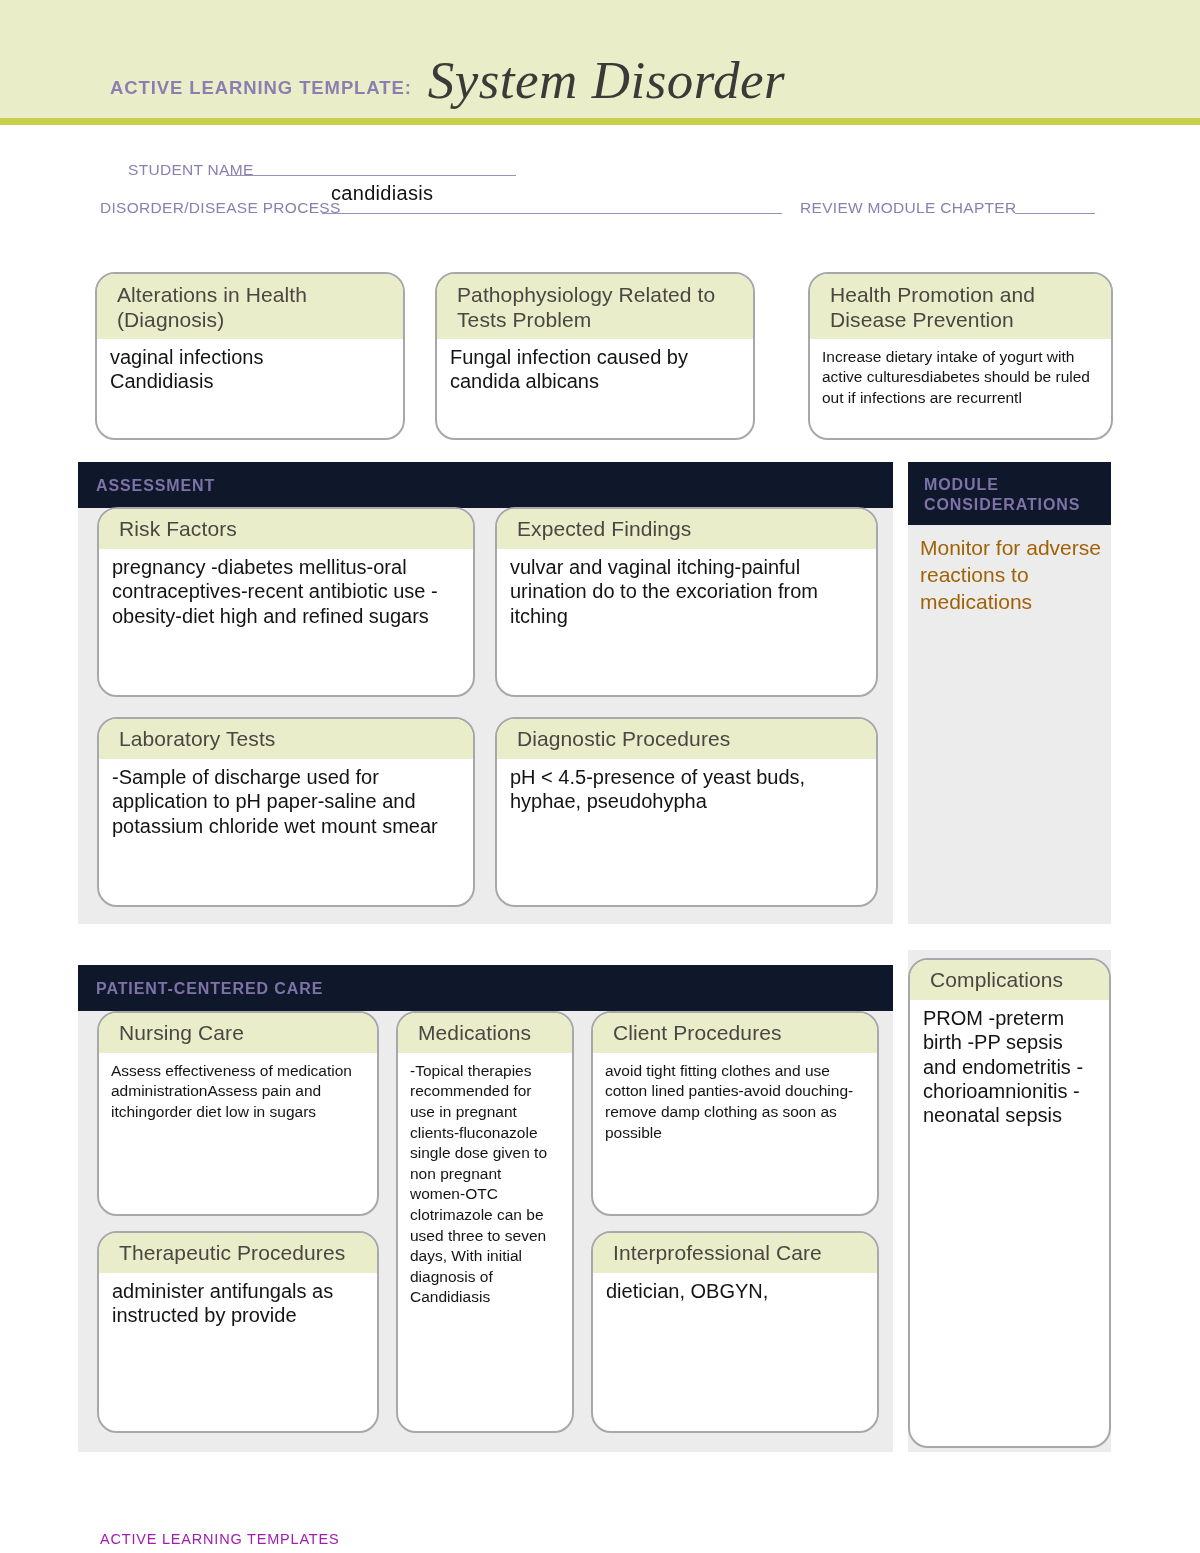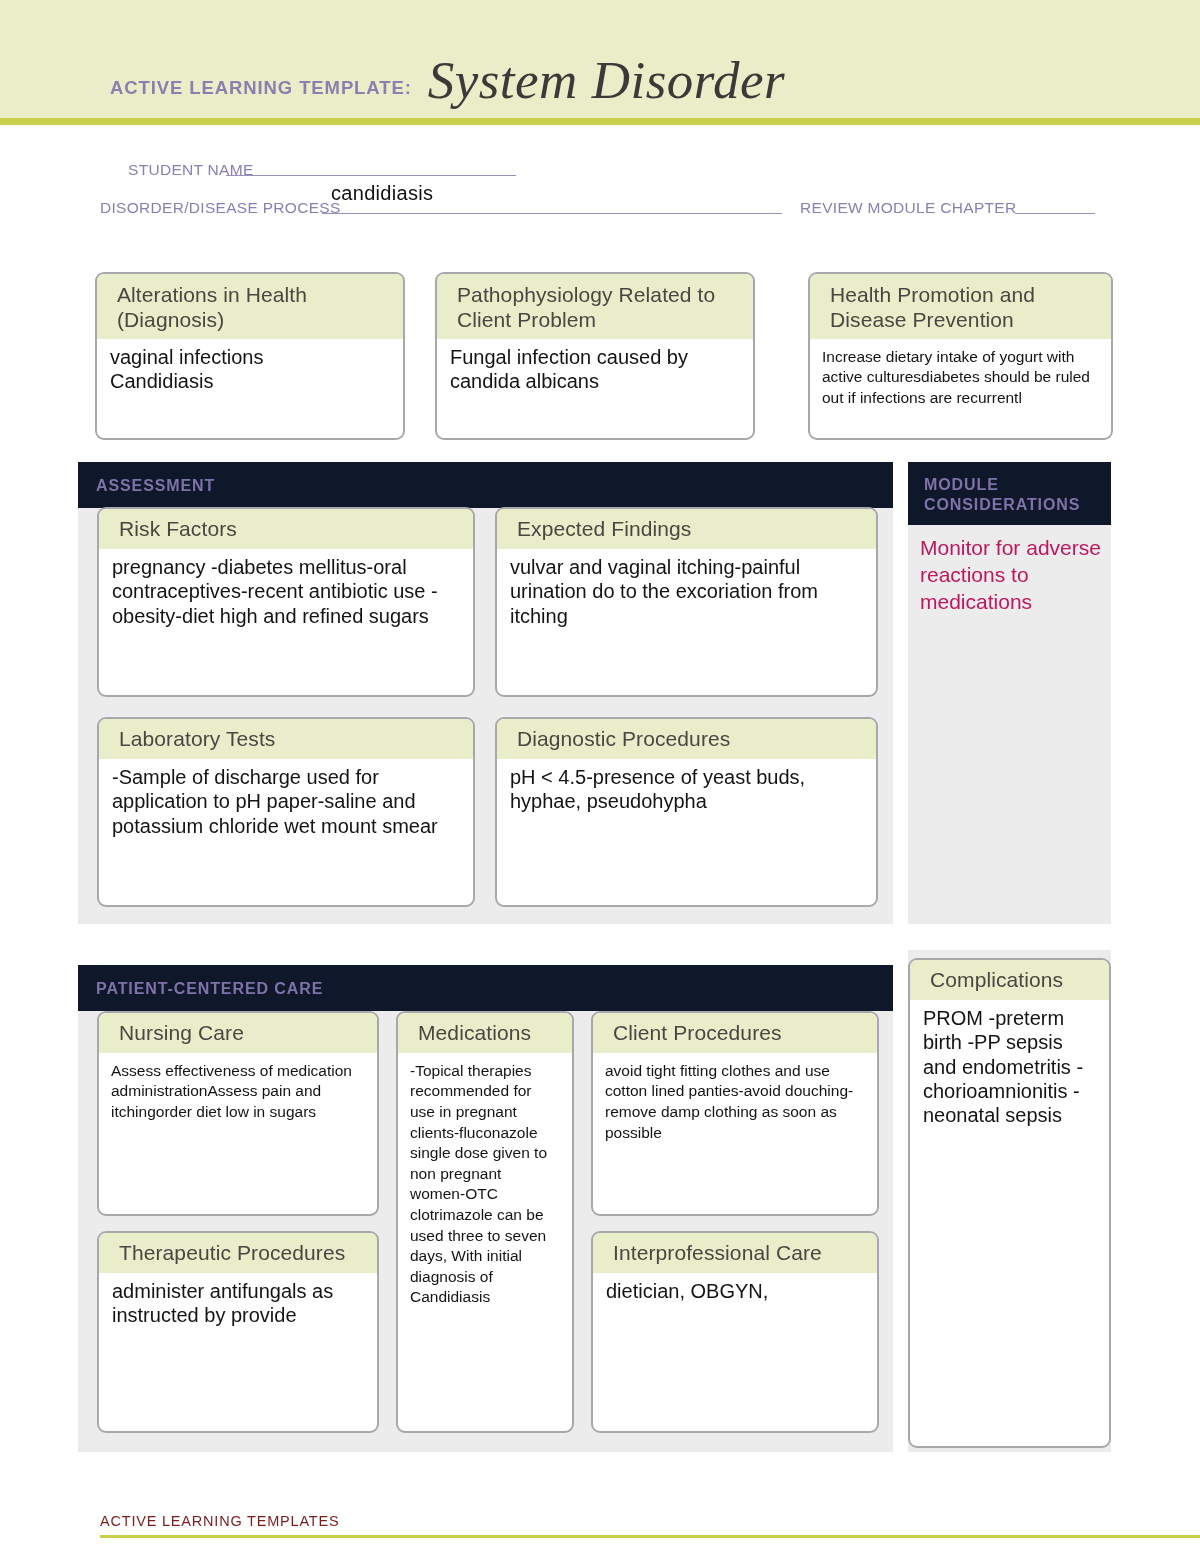--- a/index.html
+++ b/index.html
@@ -88,21 +88,21 @@
   .top-boxes {
     position: absolute;
     left: 0; top: 272px;
     width: 1200px;
     height: 168px;
   }
   .card {
     position: absolute;
     background: #ffffff;
     border: 2.5px solid #a6a8ab;
-    border-radius: 9px;
+    border-radius: 20px;
     overflow: hidden;
   }
   .card-head {
     background: #e9edc9;
     padding: 8px 16px 7px 20px;
     font-family: "Liberation Sans", sans-serif;
     font-size: 21px;
     color: #4a4742;
     line-height: 1.18;
     letter-spacing: 0.1px;
@@ -136,34 +136,35 @@
     letter-spacing: 0.9px;
     padding: 14px 0 12px 18px;
     line-height: 1.25;
   }
   .panel-head.stacked { padding: 13px 0 10px 16px; }
 
   .safety-body {
     padding: 10px 8px 0 12px;
     font-size: 21px;
     line-height: 1.28;
-    color: #be185d;
+    color: #a16207;
   }
 
   
   .footer {
     position: absolute;
     left: 100px; top: 1513px;
     width: 1100px;
   }
   .footer-label {
     font-size: 14.5px;
-    color: #7f1d1d;
+    color: #a21caf;
     letter-spacing: 0.8px;
     padding-bottom: 6px;
+    margin-top: 18px;
   }
   .footer-rule {
     height: 3px;
     background: #c8d04b;
     width: 1100px;
   }
 </style>
 </head>
 <body>
 
@@ -195,21 +196,21 @@
 
   <div class="card" style="left:95px; top:0; width:310px; height:168px;">
     <div class="card-head two-line">Alterations in
 Health (Diagnosis)</div>
     <div class="card-body">vaginal infections
 Candidiasis</div>
   </div>
 
   <div class="card" style="left:435px; top:0; width:320px; height:168px;">
     <div class="card-head two-line">Pathophysiology Related
-to Client Problem</div>
+to Tests Problem</div>
     <div class="card-body">Fungal infection caused by
 candida albicans</div>
   </div>
 
   <div class="card" style="left:800px; top:0; width:305px; height:168px;margin-left:8px;">
     <div class="card-head two-line">Health Promotion and
 Disease Prevention</div>
     <div class="card-body small">Increase dietary intake of yogurt with active culturesdiabetes should be ruled out if infections are recurrentl</div>
   </div>
 

